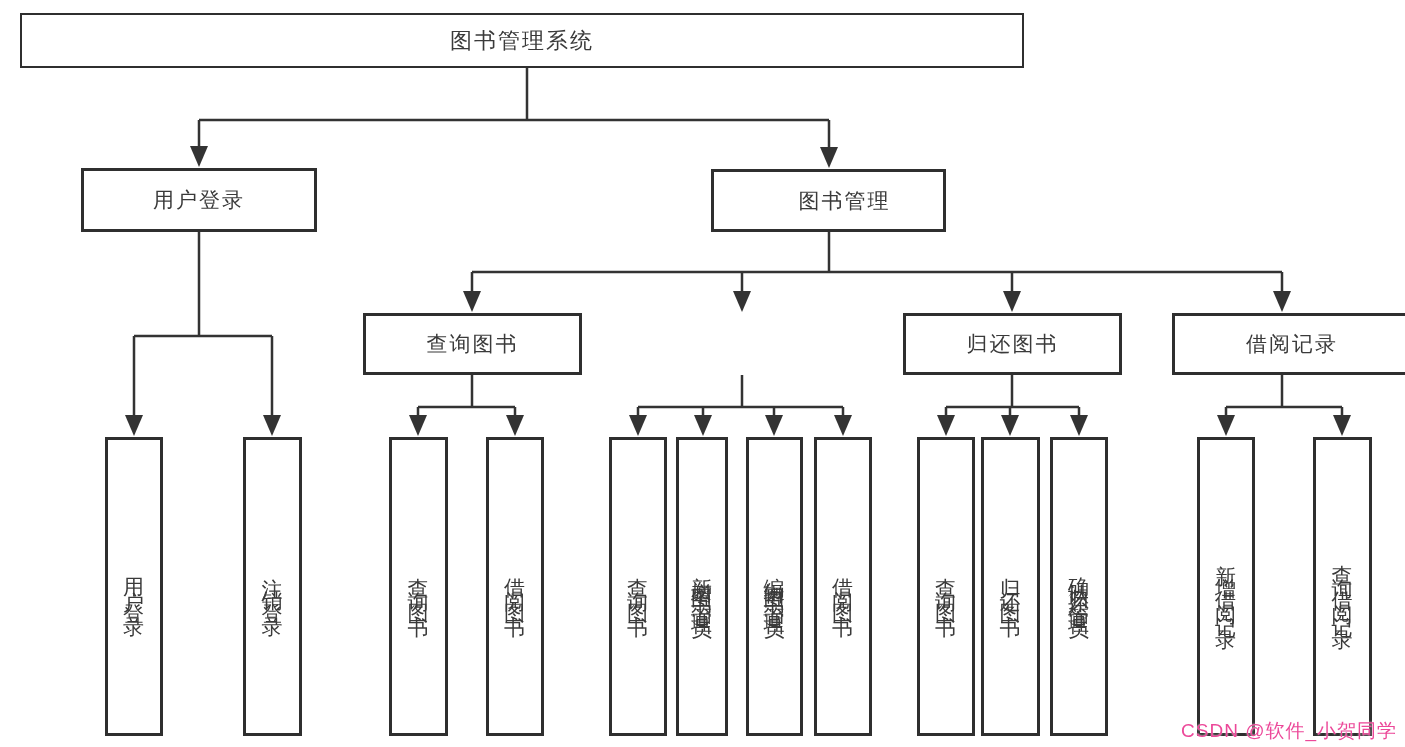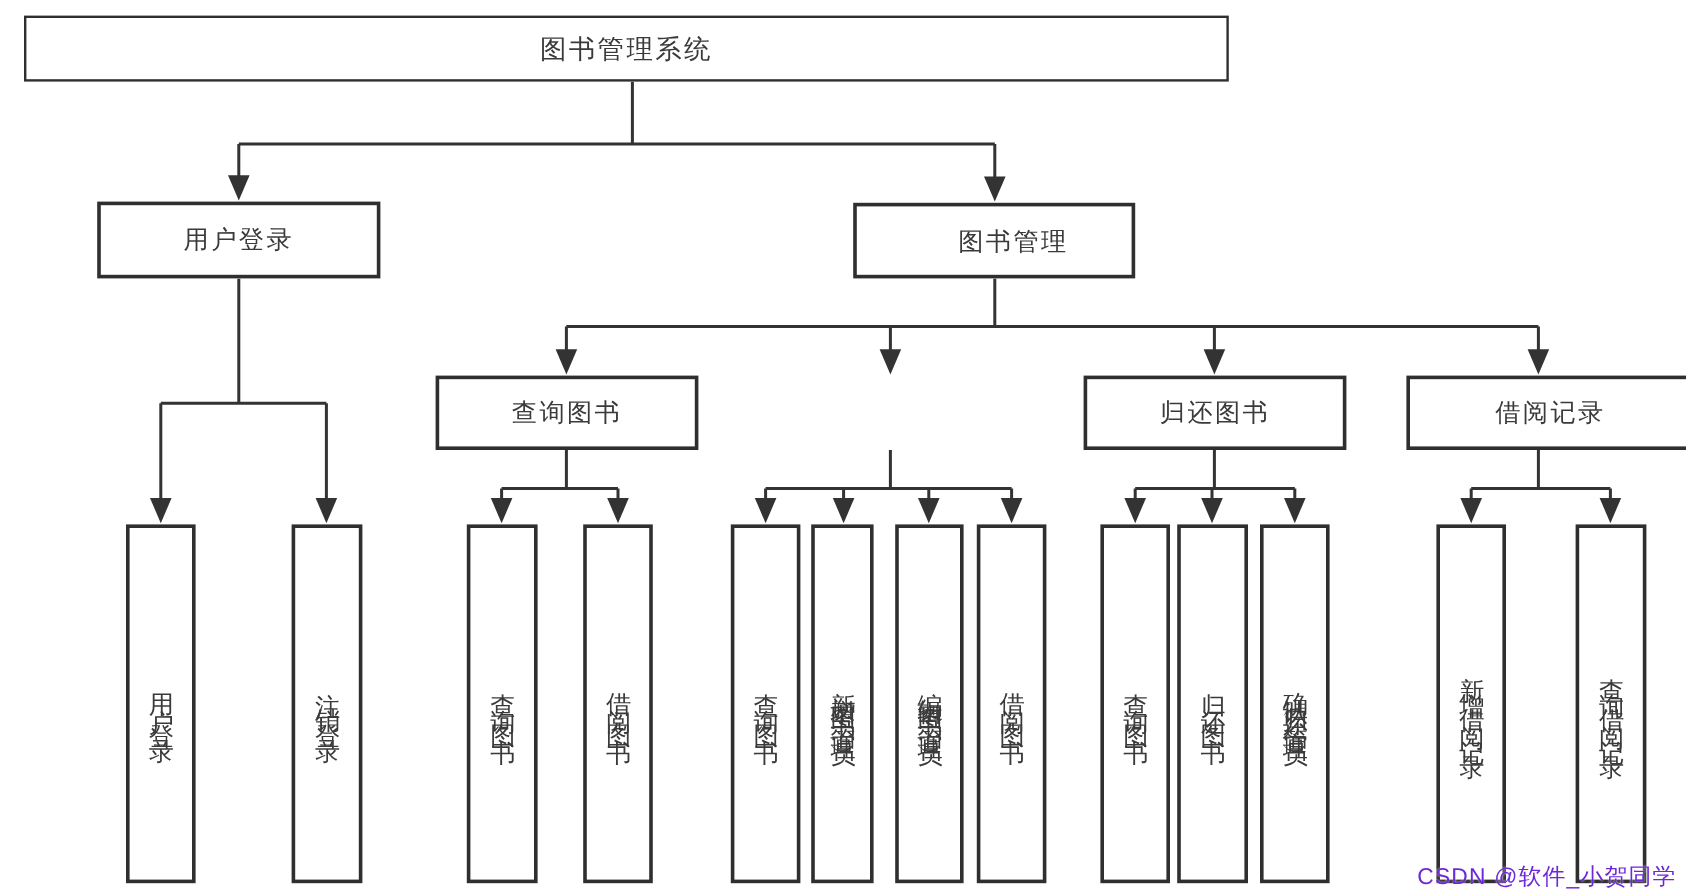--- a/index.html
+++ b/index.html
@@ -16,21 +16,21 @@
   .node.root{border-width:2px;}
   .hlabel{font-size:21px;letter-spacing:2px;white-space:nowrap;}
   .root .hlabel{font-size:22px;}
   .leaf .vlabel{
     writing-mode:vertical-rl;text-orientation:mixed;
     font-size:21px;letter-spacing:13px;line-height:1;
   }
   .leaf.long .vlabel{letter-spacing:6px;}
   .watermark{
     position:absolute;right:8px;bottom:3px;
-    font-size:19px;letter-spacing:1px;color:#6d28d9;
+    font-size:19px;letter-spacing:1px;color:#ec4899;
     text-shadow:0 0 2px rgba(255,255,255,0.9);
     white-space:nowrap;
   }
 </style>
 </head>
 <body>
 
 <div class="canvas">
 
   <svg class="connector-layer" viewBox="0 0 1405 747" xmlns="http://www.w3.org/2000/svg">

